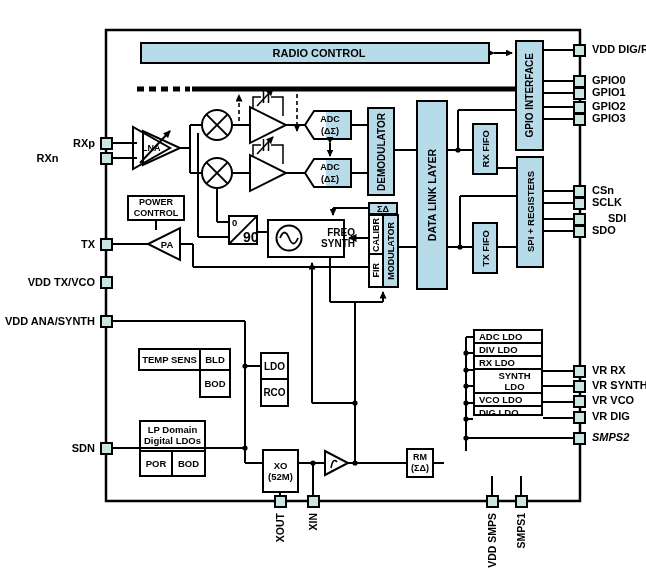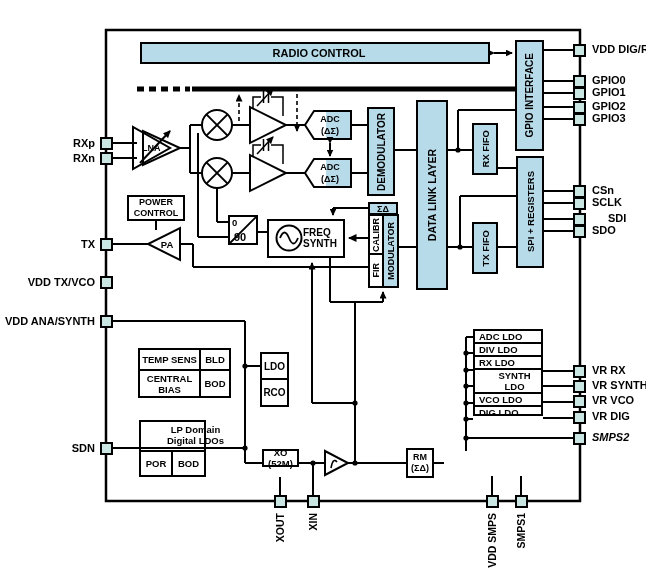--- a/index.html
+++ b/index.html
@@ -252,24 +252,24 @@
   <div class="lbl" style="left:157px;top:238px;width:20px;font-size:9.5px;text-align:center;">PA</div>
 
   <div class="box" style="left:127px;top:195px;width:58px;height:26px;">
     <span class="b9 twoline">
       <span>POWER</span><br><span>CONTROL</span>
     </span>
   </div>
 
   <div class="box clear" style="left:228px;top:215px;width:30px;height:30px;"></div>
   <div class="lbl" style="left:232px;top:216px;font-size:9.5px;">0</div>
-  <div class="lbl" style="left:234px;top:231px;font-size:11px;">90</div>
+  <div class="lbl" style="left:243px;top:231px;font-size:14px;">90</div>
 
   <div class="box clear" style="left:267px;top:219px;width:78px;height:39px;"></div>
-  <div class="lbl twoline" style="left:303px;top:227px;width:40px;text-align:left;font-size:10px;">
+  <div class="lbl twoline" style="left:303px;top:227px;width:52px;text-align:right;font-size:10px;">
     <span>FREQ</span><br><span>SYNTH</span>
   </div>
 
   <div class="box blue" style="left:368px;top:202px;width:30px;height:13px;">
     <span class="b9">ΣΔ</span>
   </div>
   <div class="box" style="left:368px;top:214px;width:16px;height:41px;">
     <span class="vtext b9">CALIBR</span>
   </div>
   <div class="box" style="left:368px;top:253px;width:16px;height:35px;">
@@ -278,48 +278,43 @@
   <div class="box blue" style="left:382px;top:214px;width:17px;height:74px;">
     <span class="vtext b9">MODULATOR</span>
   </div>
 
   <div class="box" style="left:138px;top:348px;width:63px;height:23px;">
     <span class="b95">TEMP SENS</span>
   </div>
   <div class="box" style="left:199px;top:348px;width:32px;height:23px;">
     <span class="b95">BLD</span>
   </div>
-  <div class="box" style="left:138px;top:369px;width:63px;height:29px;">
-    <span class="b95 twoline">
-      <span>CENTRAL</span><br><span>BIAS</span>
-    </span>
-  </div>
   <div class="box" style="left:199px;top:369px;width:32px;height:29px;">
     <span class="b95">BOD</span>
   </div>
 
   <div class="box" style="left:260px;top:352px;width:29px;height:28px;">
     <span class="b10">LDO</span>
   </div>
   <div class="box" style="left:260px;top:378px;width:29px;height:29px;">
     <span class="b10">RCO</span>
   </div>
 
   <div class="box clear" style="left:139px;top:420px;width:67px;height:57px;"></div>
-  <div class="lbl twoline" style="left:139px;top:424px;width:67px;text-align:center;font-size:9.5px;padding-left:23px;">
+  <div class="lbl twoline" style="left:139px;top:424px;width:67px;text-align:center;font-size:9.5px;">
     <span>LP Domain</span><br><span>Digital LDOs</span>
   </div>
   <div class="box" style="left:139px;top:450px;width:34px;height:27px;">
     <span class="b95">POR</span>
   </div>
   <div class="box" style="left:171px;top:450px;width:35px;height:27px;">
     <span class="b95">BOD</span>
   </div>
 
-  <div class="box" style="left:262px;top:449px;width:37px;height:18px;">
+  <div class="box" style="left:262px;top:449px;width:37px;height:44px;">
     <span class="b95 twoline">
       <span>XO</span><br><span>(52M)</span>
     </span>
   </div>
 
   <div class="box" style="left:406px;top:448px;width:28px;height:30px;">
     <span class="b9 twoline">
       <span>RM</span><br><span>(ΣΔ)</span>
     </span>
   </div>
@@ -347,21 +342,21 @@
   </div>
 
   <div class="pin" style="left:100px;top:137px;"></div>
   <div class="pin" style="left:100px;top:152px;"></div>
   <div class="pin" style="left:100px;top:238px;"></div>
   <div class="pin" style="left:100px;top:276px;"></div>
   <div class="pin" style="left:100px;top:315px;"></div>
   <div class="pin" style="left:100px;top:442px;"></div>
 
   <div class="lbl lleft" style="left:0;top:137px;">RXp</div>
-  <div class="lbl lleft" style="left:0;top:152px;">RXn</div>
+  <div class="lbl lleft" style="left:0;top:152px;text-align:center;">RXn</div>
   <div class="lbl lleft" style="left:0;top:238px;">TX</div>
   <div class="lbl lleft" style="left:0;top:276px;">VDD TX/VCO</div>
   <div class="lbl lleft" style="left:0;top:315px;">VDD ANA/SYNTH</div>
   <div class="lbl lleft" style="left:0;top:442px;">SDN</div>
 
   <div class="pin" style="left:573px;top:44px;"></div>
   <div class="pin" style="left:573px;top:75px;"></div>
   <div class="pin" style="left:573px;top:87px;"></div>
   <div class="pin" style="left:573px;top:101px;"></div>
   <div class="pin" style="left:573px;top:113px;"></div>

